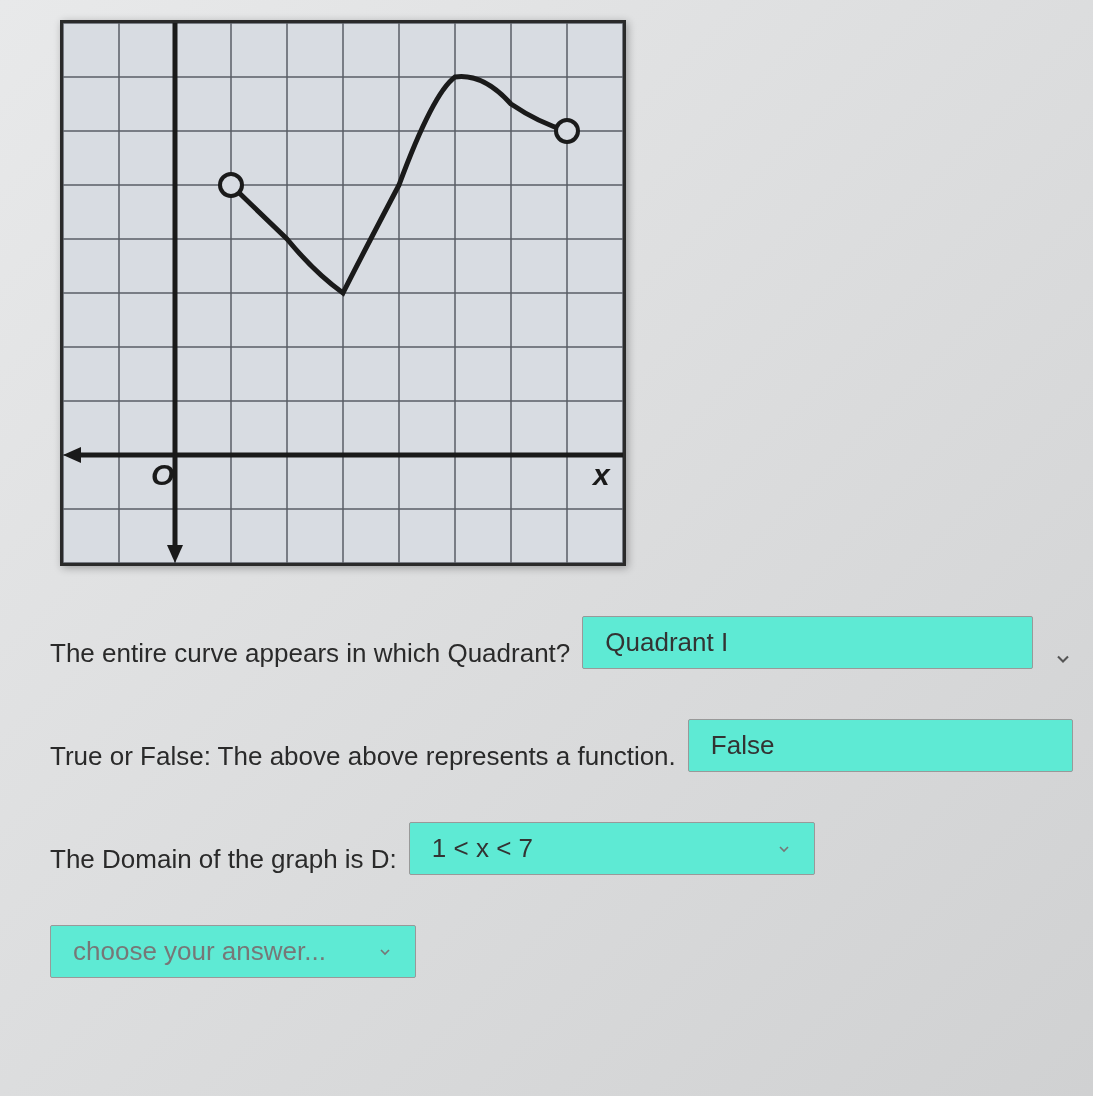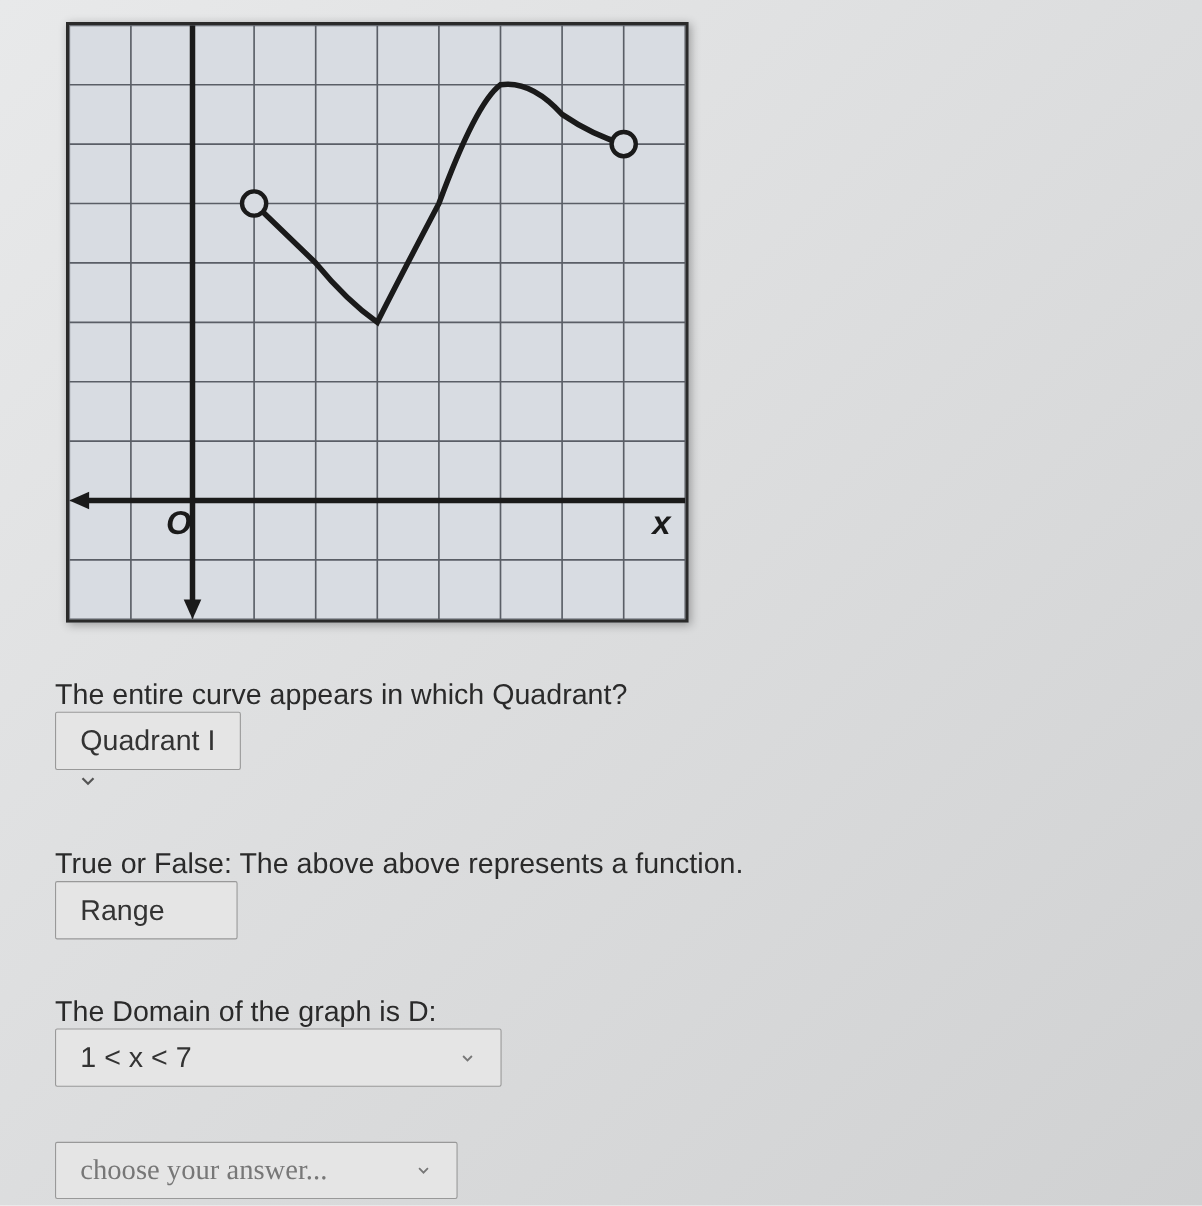--- a/index.html
+++ b/index.html
@@ -20,32 +20,31 @@
       background: #d8dce2;
       border: 3px solid #2a2a2a;
       position: relative;
       box-shadow: 2px 2px 8px rgba(0,0,0,0.3);
     }
     .questions {
       margin: 50px 20px 0 50px;
     }
     .question-row {
       display: flex;
-      align-items: flex-start;
+      align-items: flex-end;
       margin-bottom: 50px;
       font-size: 26px;
       color: #2a2a2a;
-      flex-direction: column;
     }
     .question-text {
       margin-right: 12px;
     }
     .dropdown {
       border: 1px solid #999;
-      background: #e5e5e5;
+      background: #5eead4;
       padding: 10px 22px;
       font-size: 26px;
       color: #333;
       display: flex;
       align-items: center;
       justify-content: space-between;
       min-width: 120px;
       border-radius: 2px;
       cursor: pointer;
     }
@@ -65,21 +64,20 @@
       margin-left: 20px;
       flex-shrink: 0;
     }
     svg.grid-svg {
       width: 100%;
       height: 100%;
       display: block;
     }
     .placeholder {
       color: #777;
-      font-family: Liberation Serif, serif;
     }
   </style>
 </head>
 <body>
 
 <div class="graph-container">
   <svg class="grid-svg" viewBox="0 0 560 540">
 
     <g stroke="#5a5e66" stroke-width="1.5">
       <line x1="0" y1="0" x2="0" y2="540"></line>
@@ -138,21 +136,21 @@
       <span>Quadrant I</span>
     </div>
     <svg class="chevron-standalone" viewBox="0 0 24 24">
       <path d="M6 9 L12 15 L18 9" fill="none" stroke="#555" stroke-width="2.5"></path>
     </svg>
   </div>
 
   <div class="question-row">
     <span class="question-text">True or False: The above above represents a function.</span>
     <div class="dropdown dropdown-wide" style="max-width:340px">
-      <span>Range</span>
+      <span>False</span>
     </div>
   </div>
 
   <div class="question-row">
     <span class="question-text">The Domain of the graph is D:</span>
     <div class="dropdown" style="min-width:360px">
       <span>1 &lt; x &lt; 7</span>
       <svg class="chevron" viewBox="0 0 24 24">
         <path d="M6 9 L12 15 L18 9" fill="none" stroke="#777" stroke-width="2.5"></path>
       </svg>

